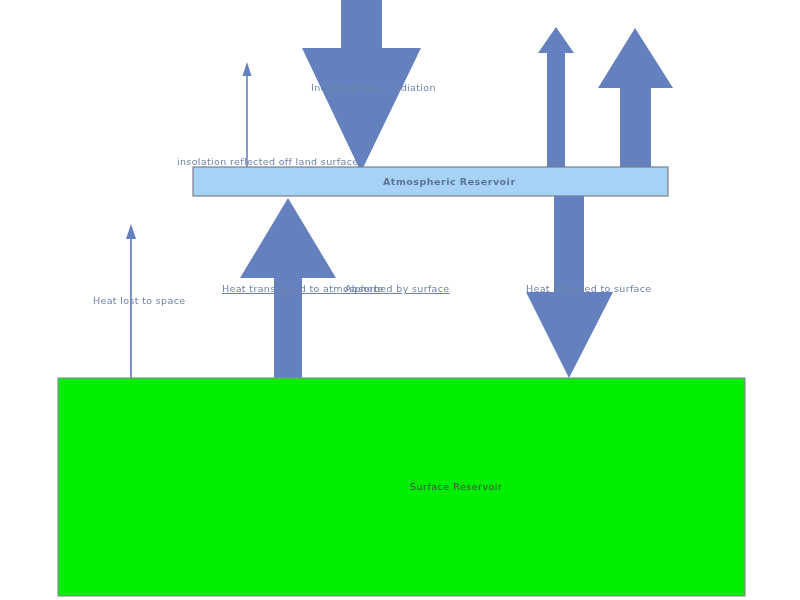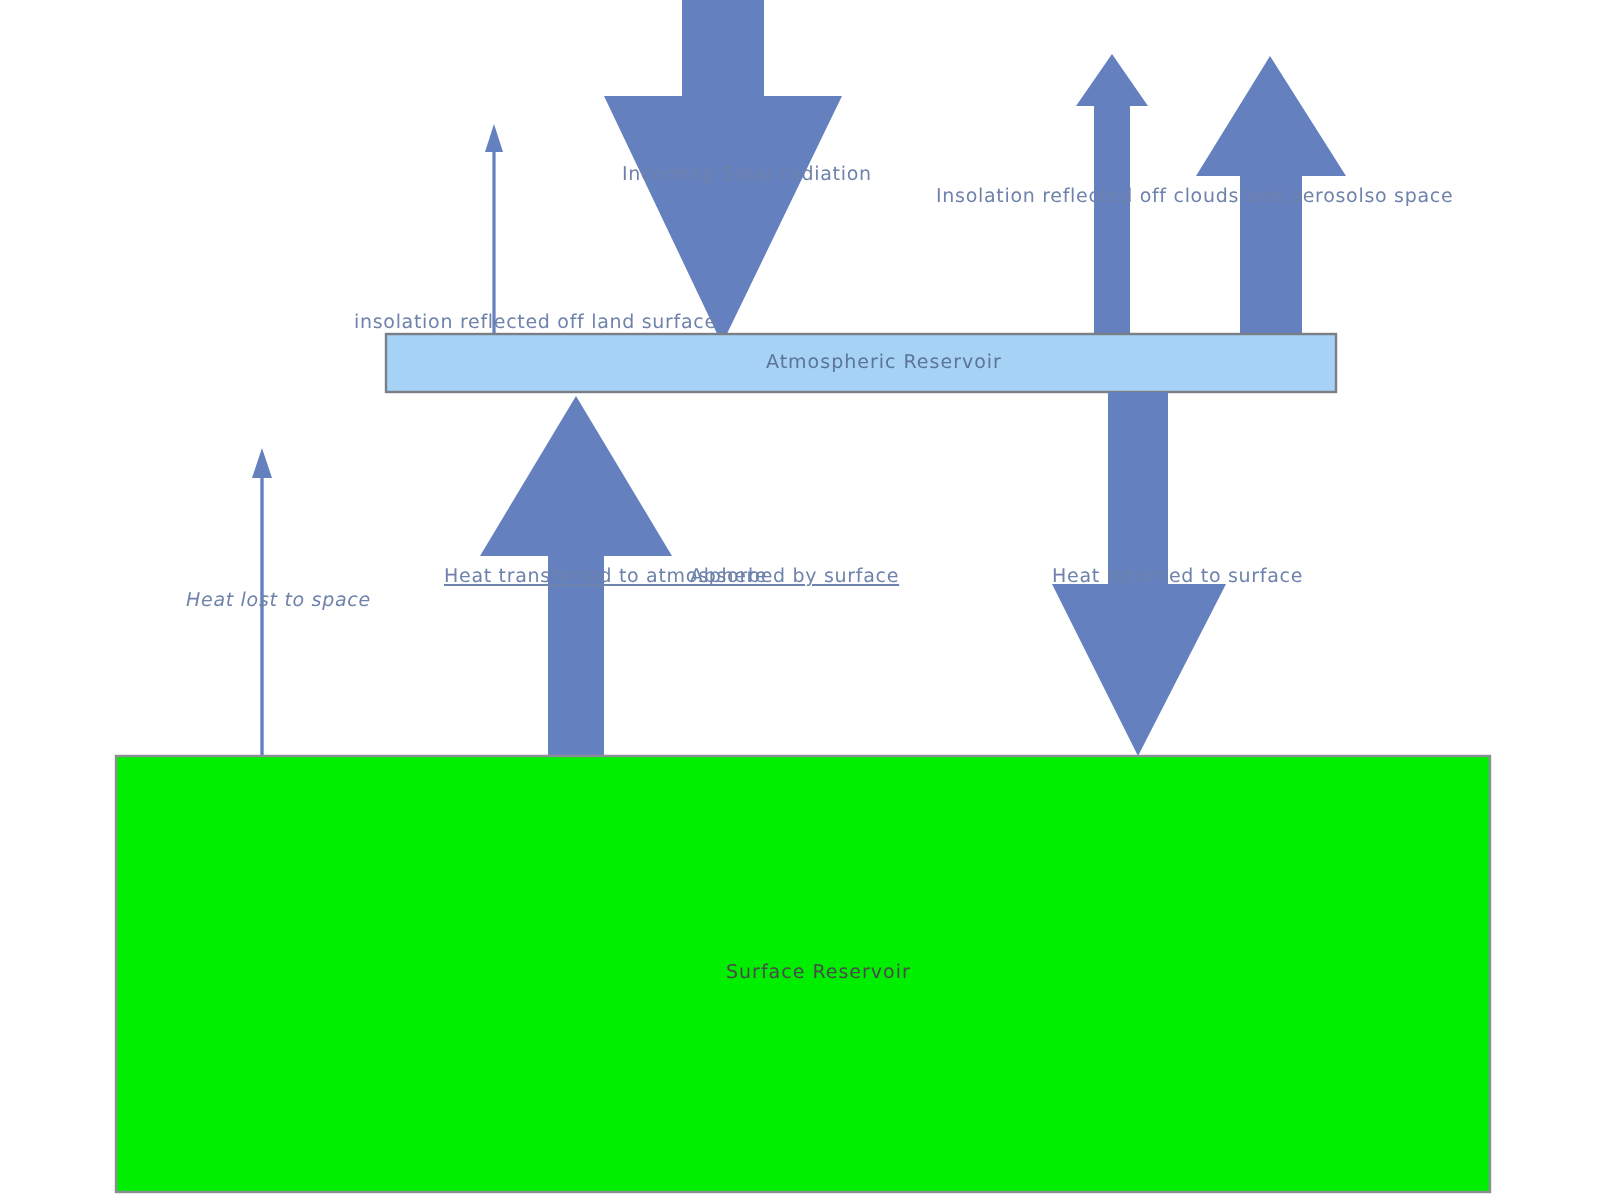--- a/index.html
+++ b/index.html
@@ -40,20 +40,21 @@
     font-size: 9.5px;
     letter-spacing: 0.5px;
     white-space: nowrap;
     line-height: 1;
   }
   .atm-label {
     color: #5d7398;
   }
   .surf-label {
     color: #4a4a4a;
+    margin-left: 47px;
   }
 </style>
 </head>
 <body>
 
 <div id="canvas">
 
   <svg id="diagram-svg" viewBox="0 0 800 600">
 
     <polygon points="341,0 382,0 382,48 421,48 361,172 302,48 341,48" fill="#6480be"></polygon>
@@ -83,27 +84,26 @@
     <polygon points="554,196 584,196 584,292 613,292 569,378 526,292 554,292" fill="#6480be"></polygon>
 
     <rect x="58" y="378" width="687" height="218" fill="#00ee00" stroke="#8a8f95" stroke-width="1.2"></rect>
 
   </svg>
 
   <div class="diag-label" style="left:311px; top:83px;">Incoming Solar radiation</div>
 
   <div class="diag-label" style="left:177px; top:117px;margin-top:40px;">insolation reflected off land surface</div>
 
-  <div class="diag-label" style="left:468px; top:94px;">Insolation reflected off clouds and aerosolso space</div>
 
-  <div class="diag-label" style="left:93px; top:296px;font-style:italic;">Heat lost to space</div>
+  <div class="diag-label" style="left:93px; top:296px;">Heat lost to space</div>
 
   <div class="diag-label" style="left:222px; top:284px;text-decoration:underline;">Heat transferred to atmosphere</div>
 
   <div class="diag-label" style="left:345px; top:284px;text-decoration:underline;">Absorbed by surface</div>
 
   <div class="diag-label" style="left:515px; top:284px;margin-left:11px;">Heat returned to surface</div>
 
-  <div class="reservoir-label atm-label" style="left:383px; top:177px;">Atmospheric Reservoir</div>
+  <div class="reservoir-label atm-label" style="left:383px; top:177px;font-weight:bold;">Atmospheric Reservoir</div>
 
   <div class="reservoir-label surf-label" style="left:363px; top:482px;">Surface Reservoir</div>
 
 </div>
 
 </body></html>

